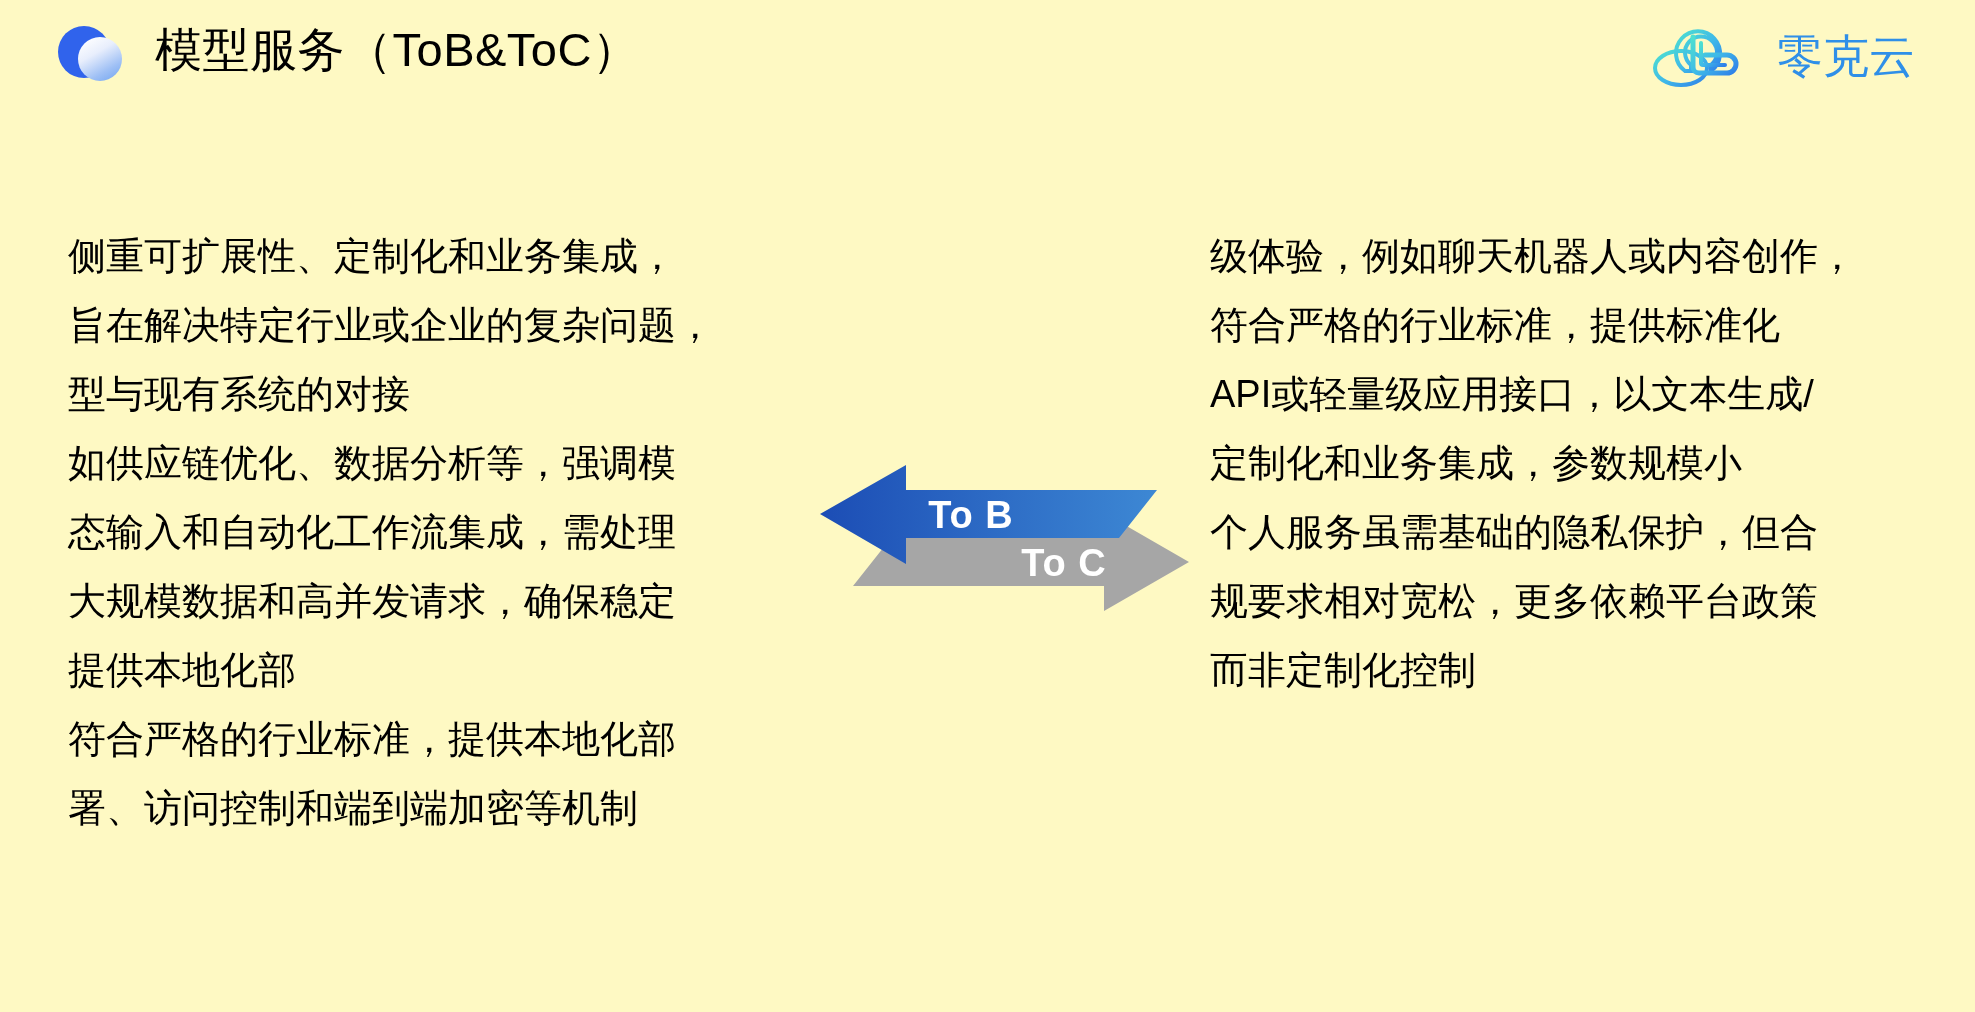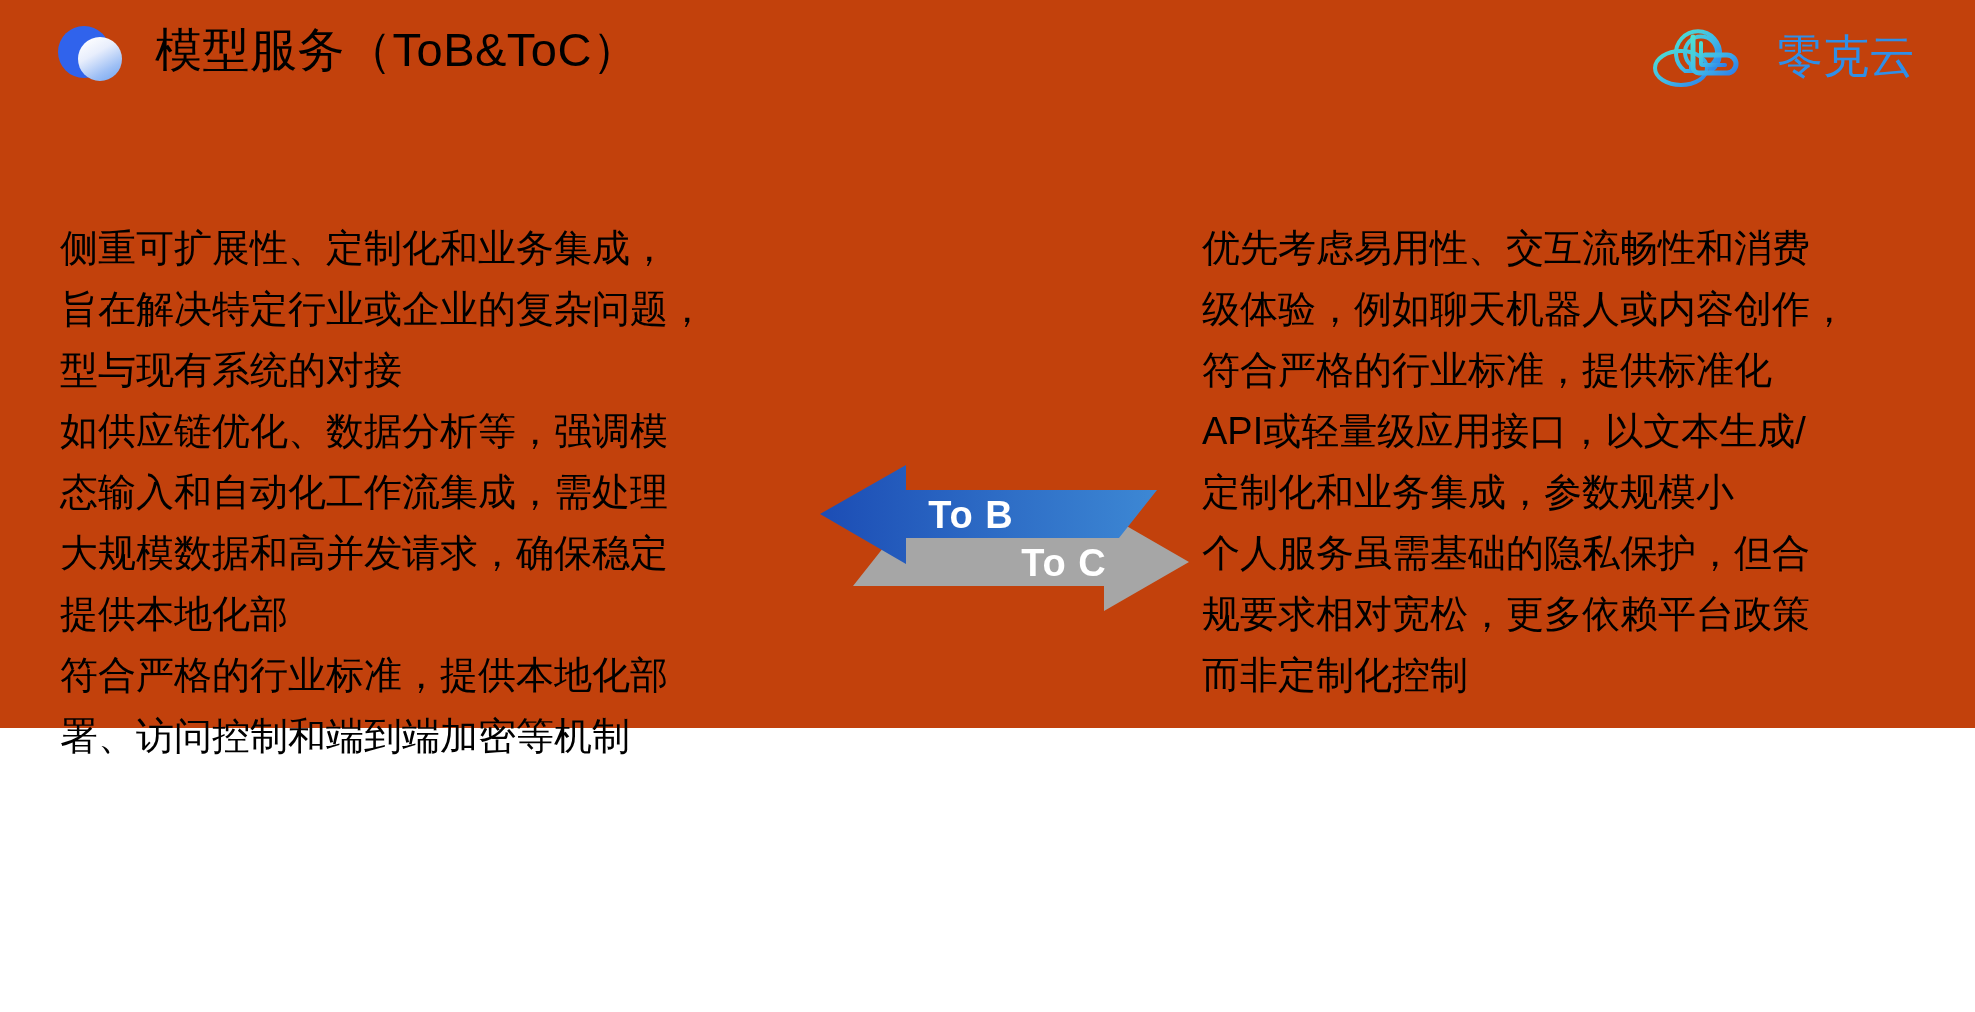--- a/index.html
+++ b/index.html
@@ -8,22 +8,22 @@
     width: 1975px;
     height: 1012px;
     background: #ffffff;
     font-family: "Liberation Sans", "DejaVu Sans", sans-serif;
     overflow: hidden;
   }
 
   .slide {
     position: relative;
     width: 1975px;
-    height: 728px;
-    background: #c2410c;
+    height: 1012px;
+    background: #fef9c3;
     text-decoration: underline;
   }
 
   
   .header {
     position: absolute;
     top: 0; left: 0;
     width: 1975px;
     height: 110px;
   }
@@ -80,21 +80,21 @@
     position: absolute;
     top: 218px;
     font-size: 38px;
     line-height: 61px;
     color: #000000;
     font-weight: 400;
     white-space: nowrap;
   }
   .col-left  { left: 60px;  }
   .col-right { left: 1202px; }
-  .col p { margin: 0; }
+  .col p { margin: 8px; }
 
   
   .arrow-group {
     position: absolute;
     left: 806px;
     top: 452px;
     width: 398px;
     height: 172px;
   }
   .arrow-svg { display: block; width: 398px; height: 172px; }
@@ -146,21 +146,20 @@
     <p>型与现有系统的对接</p>
     <p>如供应链优化、数据分析等，强调模</p>
     <p>态输入和自动化工作流集成，需处理</p>
     <p>大规模数据和高并发请求，确保稳定</p>
     <p>提供本地化部</p>
     <p>符合严格的行业标准，提供本地化部</p>
     <p>署、访问控制和端到端加密等机制</p>
   </div>
 
   <div class="col col-right">
-    <p>优先考虑易用性、交互流畅性和消费</p>
     <p>级体验，例如聊天机器人或内容创作，</p>
     <p>符合严格的行业标准，提供标准化</p>
     <p>API或轻量级应用接口，以文本生成/</p>
     <p>定制化和业务集成，参数规模小</p>
     <p>个人服务虽需基础的隐私保护，但合</p>
     <p>规要求相对宽松，更多依赖平台政策</p>
     <p>而非定制化控制</p>
   </div>
 
   <div class="arrow-group">

